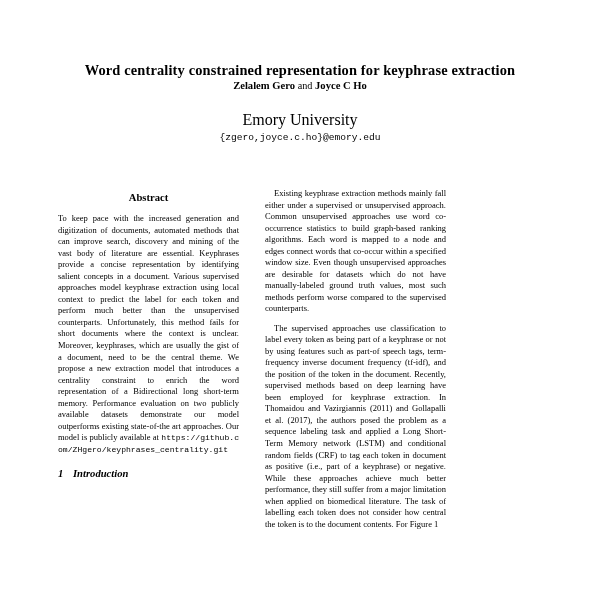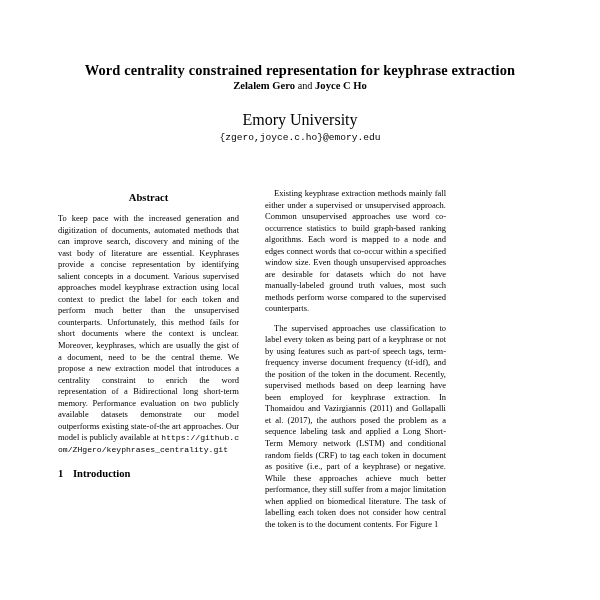--- a/index.html
+++ b/index.html
@@ -92,20 +92,21 @@
   .mono-url {
     font-family: "Liberation Mono", "DejaVu Sans Mono", monospace;
     font-size: 8.1px;
     word-break: break-all;
   }
   .section-heading {
     font-size: 10.6px;
     font-weight: bold;
     margin: 13px 0 7px 0;
     line-height: 1.2;
+    font-style: italic;
   }
   .section-heading .num {
     display: inline-block;
     min-width: 15px;
   }
   .right-col-inner {
   }
 </style>
 </head>
 <body>

